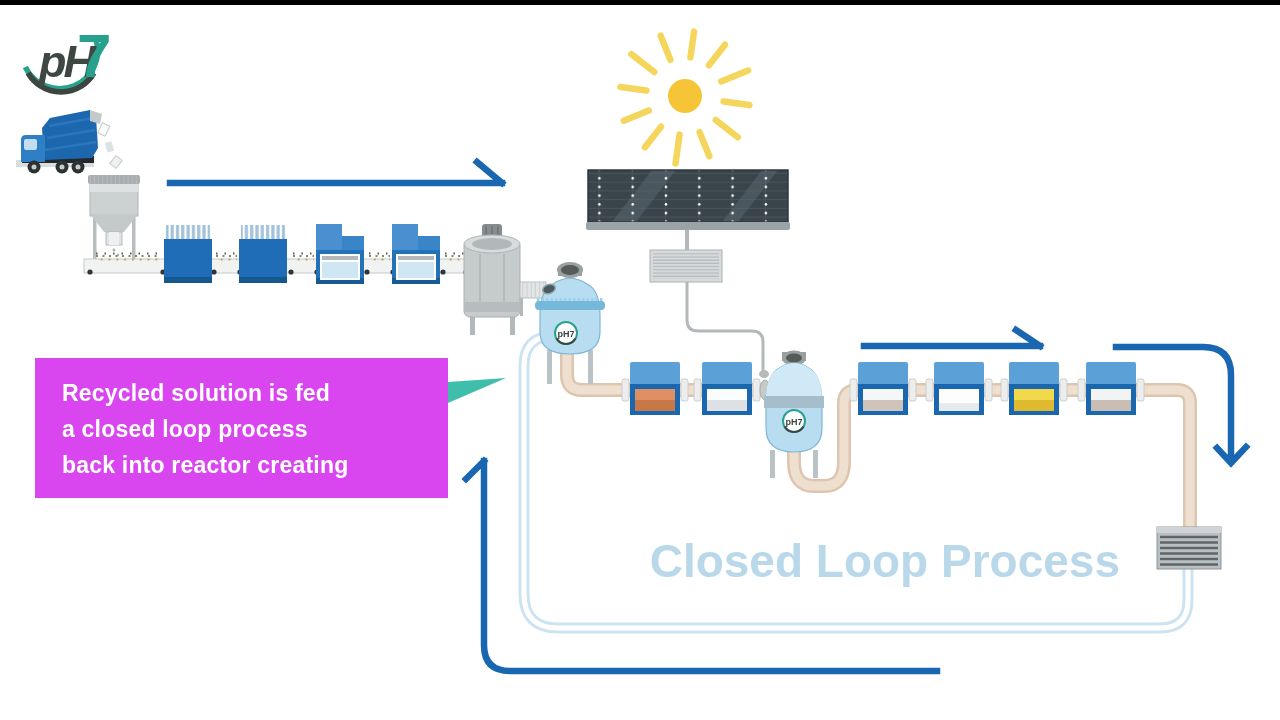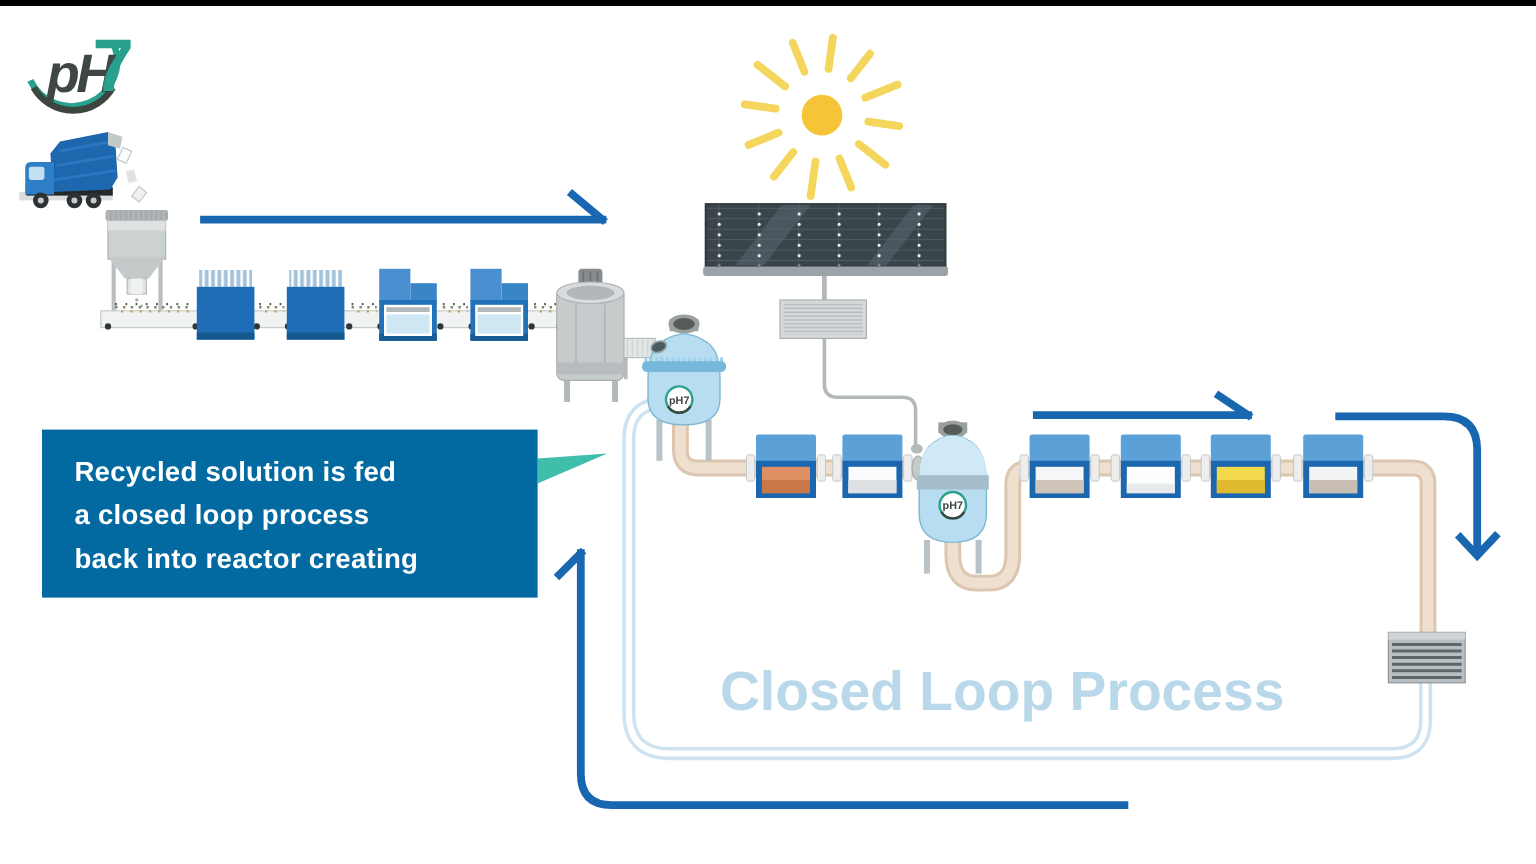--- a/index.html
+++ b/index.html
@@ -7,26 +7,26 @@
          font-family:"Liberation Sans",sans-serif;}
   .topbar{position:absolute;left:0;top:0;width:1280px;height:5px;background:#000;}
   .art{position:absolute;left:0;top:0;}
   
   .logo{position:absolute;left:18px;top:10px;width:120px;height:110px;}
   .logo svg{position:absolute;left:0;top:0;}
   .logo-ph{position:absolute;left:21px;top:26px;font-size:45px;font-weight:700;
            color:#3e4742;letter-spacing:-3px;font-style:italic;}
   .logo-7{position:absolute;left:59px;top:10px;font-size:62px;font-weight:700;color:#27a08d;}
   
-  .bubble{position:absolute;left:35px;top:358px;width:413px;height:140px;background:#0369a1;
+  .bubble{position:absolute;left:35px;top:358px;width:413px;height:140px;background:#d946ef;
           box-sizing:border-box;padding:17px 6px 0 27px;}
   .bline{font-size:23px;line-height:36px;font-weight:700;color:#ffffff;letter-spacing:.2px;white-space:nowrap;}
   
-  .loop-label{position:absolute;left:600px;top:534px;width:520px;text-align:left;
-              font-size:46px;font-weight:700;color:#b9d8ea;letter-spacing:0;margin-top:15px;}
+  .loop-label{position:absolute;left:600px;top:534px;width:520px;text-align:right;
+              font-size:46px;font-weight:700;color:#b9d8ea;letter-spacing:0;}
   
   .flange{fill:#ededed;stroke:#c2c6c8;stroke-width:.8px;}
   .cap{fill:#5ca0d8;}
   .cbody{fill:#1a66af;}
   .leg{fill:#b9c3c7;}
   .arr{stroke:#1a67b1;stroke-width:6.5px;fill:none;stroke-linecap:square;}
   .badge-text{font-family:"Liberation Sans",sans-serif;font-size:9px;font-weight:700;
               fill:#3c4540;text-anchor:middle;}
 </style>
 </head>

